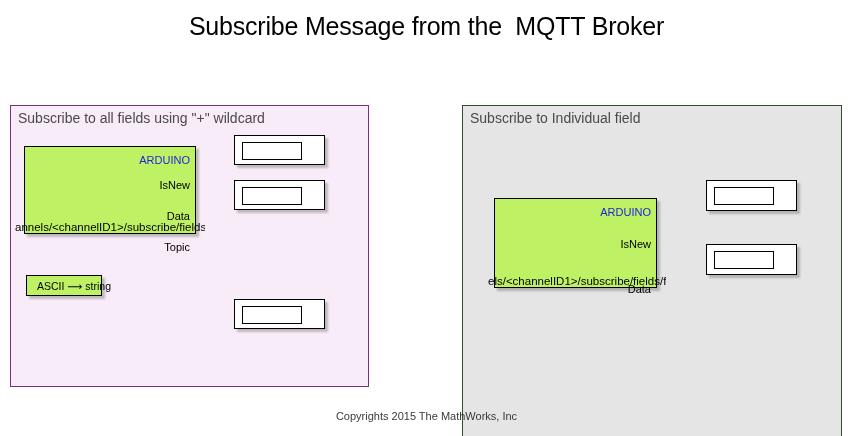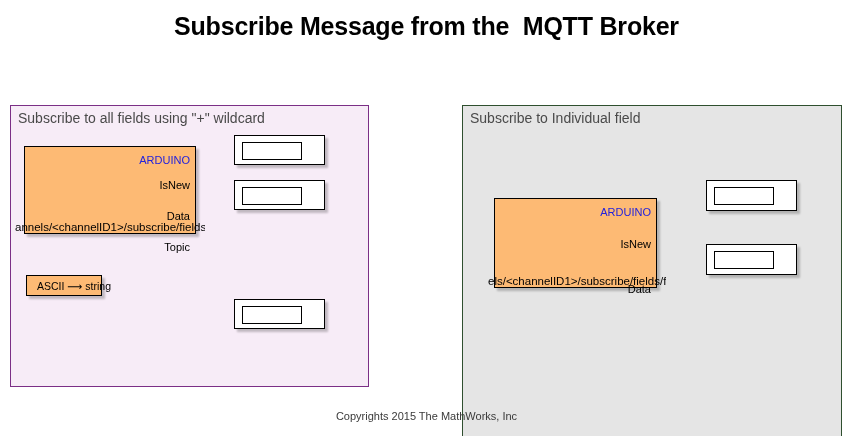--- a/index.html
+++ b/index.html
@@ -17,21 +17,21 @@
   }
 
   
   #page-title {
     position: absolute;
     top: 12px;
     left: 0;
     width: 853px;
     text-align: center;
     font-size: 25px;
-    font-weight: bold;
+    font-weight: normal;
     letter-spacing: -0.2px;
     white-space: pre;
     color: #000000;
   }
 
   
   #footer-note {
     position: absolute;
     top: 410px;
     left: 0;
@@ -70,21 +70,21 @@
     width: 380px;
     height: 346px;
     background: #e5e5e5;
     border-color: #2f4f2f;
   }
 
   
   .sl-block {
     position: absolute;
     box-sizing: border-box;
-    background: #fdba74;
+    background: #bef264;
     border: 1.6px solid #000000;
     box-shadow: 3px 3px 2px rgba(0,0,0,0.22);
   }
 
   
   .subscribe-block { }
   .sl-brand {
     position: absolute;
     right: 5px;
     font-size: 11px;

